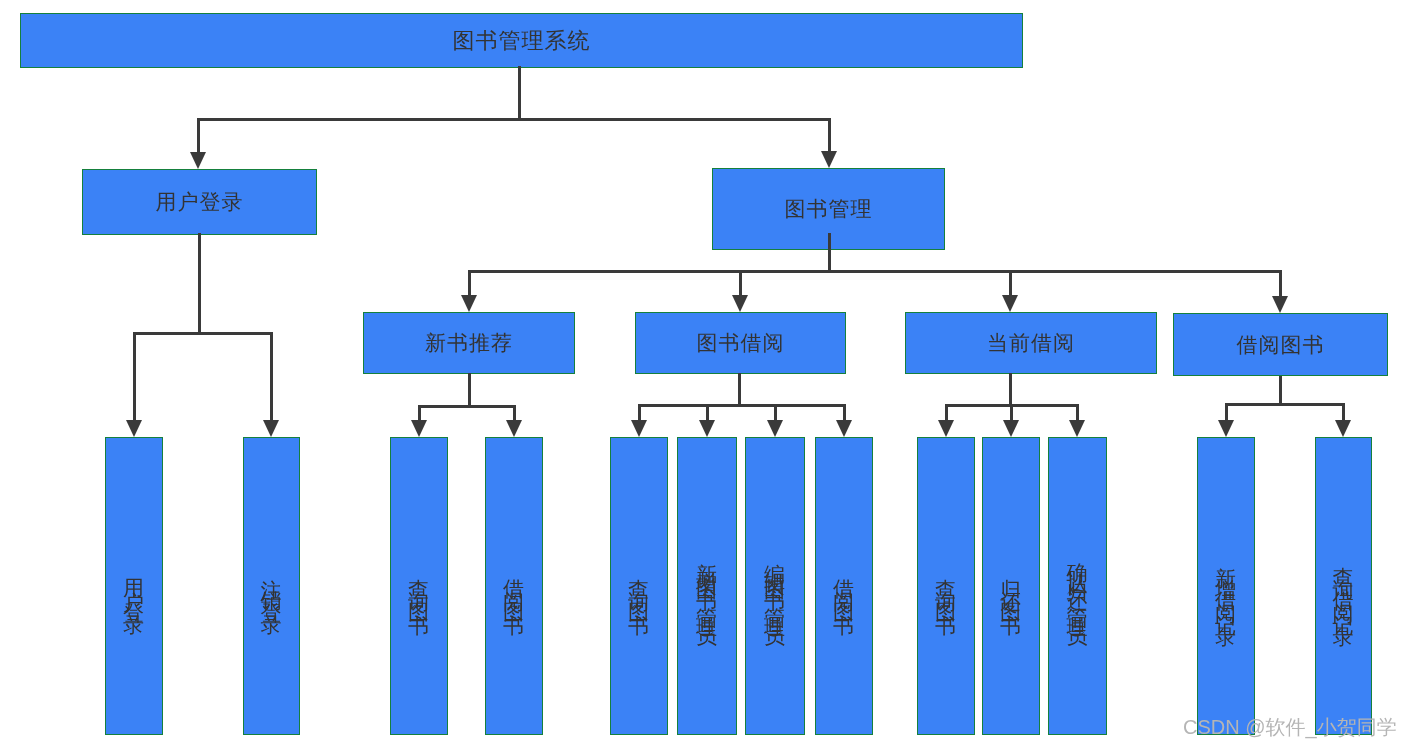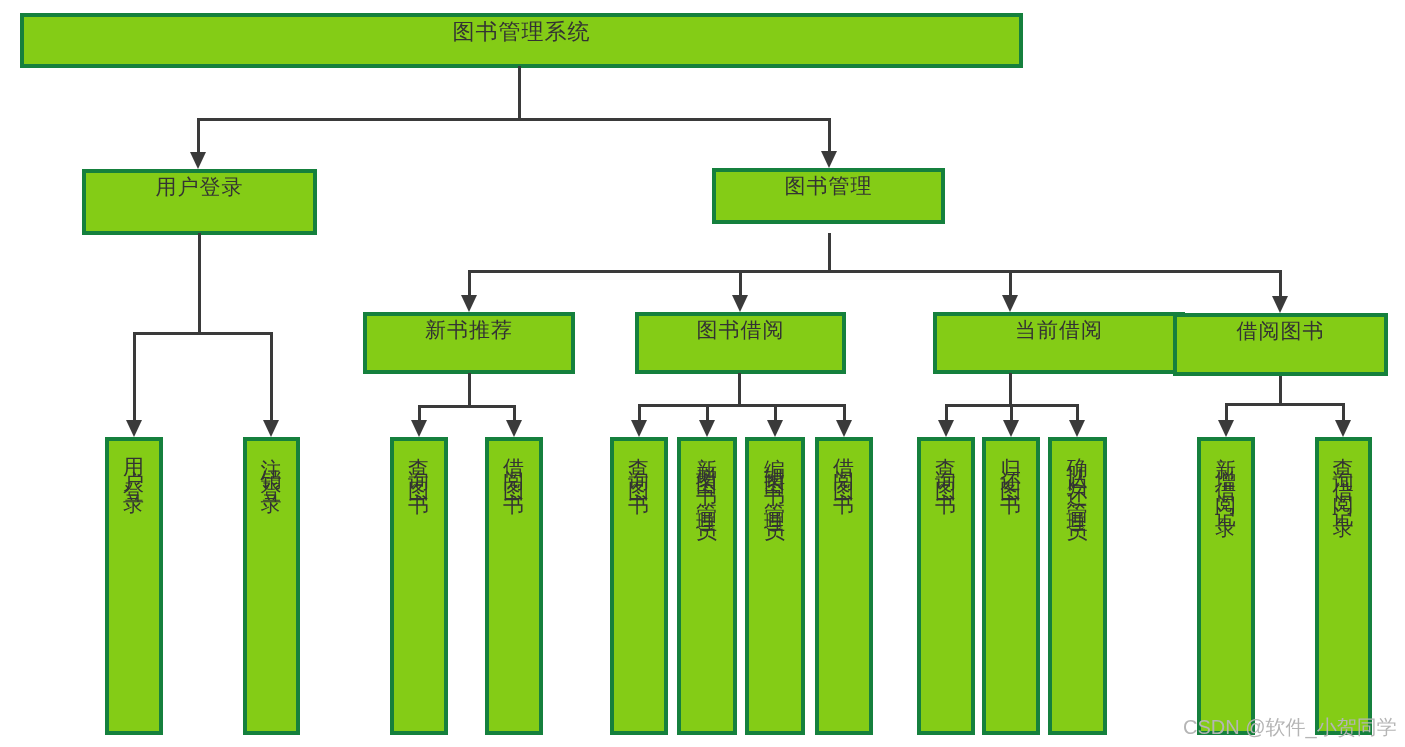--- a/index.html
+++ b/index.html
@@ -6,23 +6,23 @@
   #stage{
     position:relative;
     width:1405px;height:747px;
     background:#ffffff;
     font-family:"Liberation Sans","DejaVu Sans",sans-serif;
     overflow:hidden;
   }
   .box{
     position:absolute;
     box-sizing:border-box;
-    border:4px solid #15803d;
-    background:#84cc16;
-    display:flex;align-items:flex-start;justify-content:center;
+    border:1px solid #15803d;
+    background:#3b82f6;
+    display:flex;align-items:center;justify-content:center;
     color:#333333;
   }
   .hlabel{font-size:21px;letter-spacing:1px;white-space:nowrap;}
   .root .hlabel{font-size:22px;}
   .tall{top:437px;height:298px;}
   .vtext{
     writing-mode:vertical-rl;
     text-orientation:mixed;
     font-size:21px;
     letter-spacing:12px;
@@ -59,21 +59,21 @@
   <div class="vline" style="left:518px;top:66px;height:55px;"></div>
   <div class="hline" style="left:197px;top:118px;width:634px;"></div>
   <div class="vline" style="left:197px;top:118px;height:37px;"></div>
   <div class="arrow" style="left:190px;top:152px;"></div>
   <div class="vline" style="left:828px;top:118px;height:36px;"></div>
   <div class="arrow" style="left:821px;top:151px;"></div>
 
   <div class="box" style="left:82px;top:169px;width:235px;height:66px;">
     <span class="hlabel">用户登录</span>
   </div>
-  <div class="box" style="left:712px;top:168px;width:233px;height:56px;">
+  <div class="box" style="left:712px;top:168px;width:233px;height:82px;">
     <span class="hlabel">图书管理</span>
   </div>
 
   <div class="vline" style="left:198px;top:233px;height:102px;"></div>
   <div class="hline" style="left:133px;top:332px;width:140px;"></div>
   <div class="vline" style="left:133px;top:332px;height:92px;"></div>
   <div class="arrow" style="left:126px;top:420px;"></div>
   <div class="vline" style="left:270px;top:332px;height:92px;"></div>
   <div class="arrow" style="left:263px;top:420px;"></div>
 
@@ -87,21 +87,21 @@
   <div class="arrow" style="left:1002px;top:295px;"></div>
   <div class="vline" style="left:1279px;top:270px;height:30px;"></div>
   <div class="arrow" style="left:1272px;top:296px;"></div>
 
   <div class="box" style="left:635px;top:312px;width:211px;height:62px;">
     <span class="hlabel">图书借阅</span>
   </div>
   <div class="box" style="left:363px;top:312px;width:212px;height:62px;">
     <span class="hlabel">新书推荐</span>
   </div>
-  <div class="box" style="left:905px;top:312px;width:252px;height:62px;margin-left:28px;">
+  <div class="box" style="left:905px;top:312px;width:252px;height:62px;">
     <span class="hlabel">当前借阅</span>
   </div>
   <div class="box" style="left:1173px;top:313px;width:215px;height:63px;">
     <span class="hlabel">借阅图书</span>
   </div>
 
   <div class="vline" style="left:468px;top:373px;height:35px;"></div>
   <div class="hline" style="left:418px;top:405px;width:98px;"></div>
   <div class="vline" style="left:418px;top:405px;height:20px;"></div>
   <div class="arrow" style="left:411px;top:420px;"></div>

